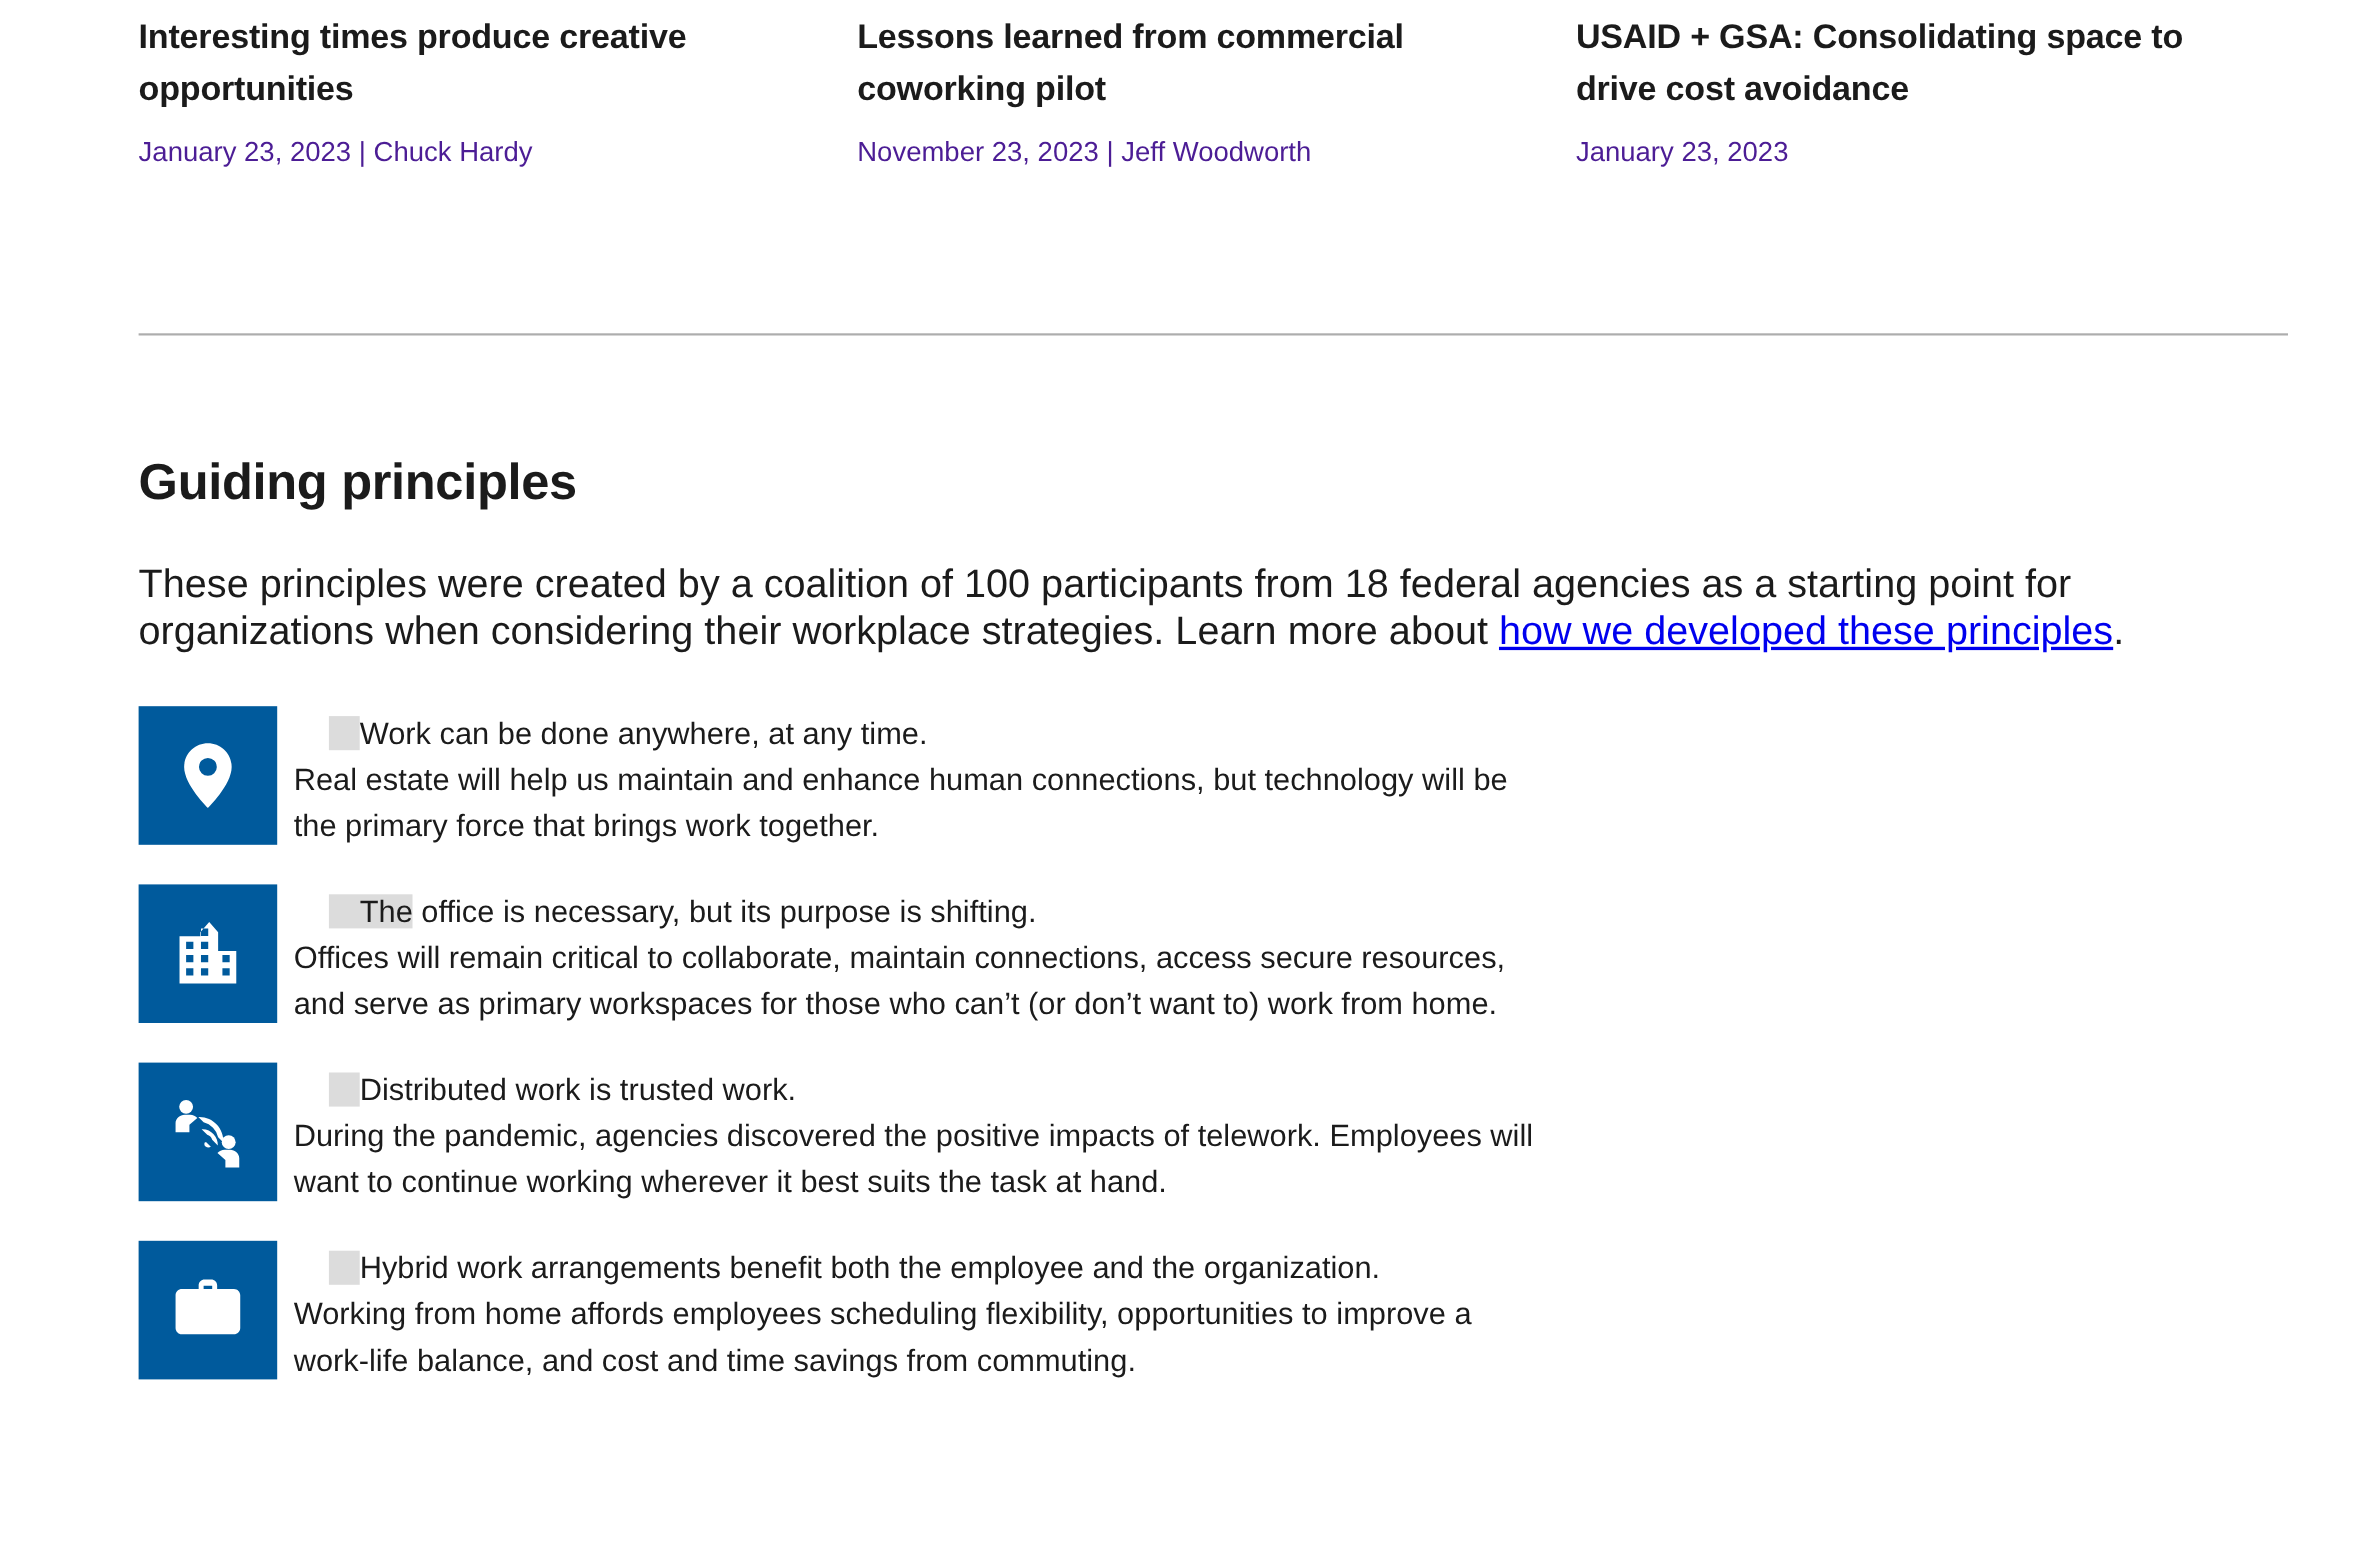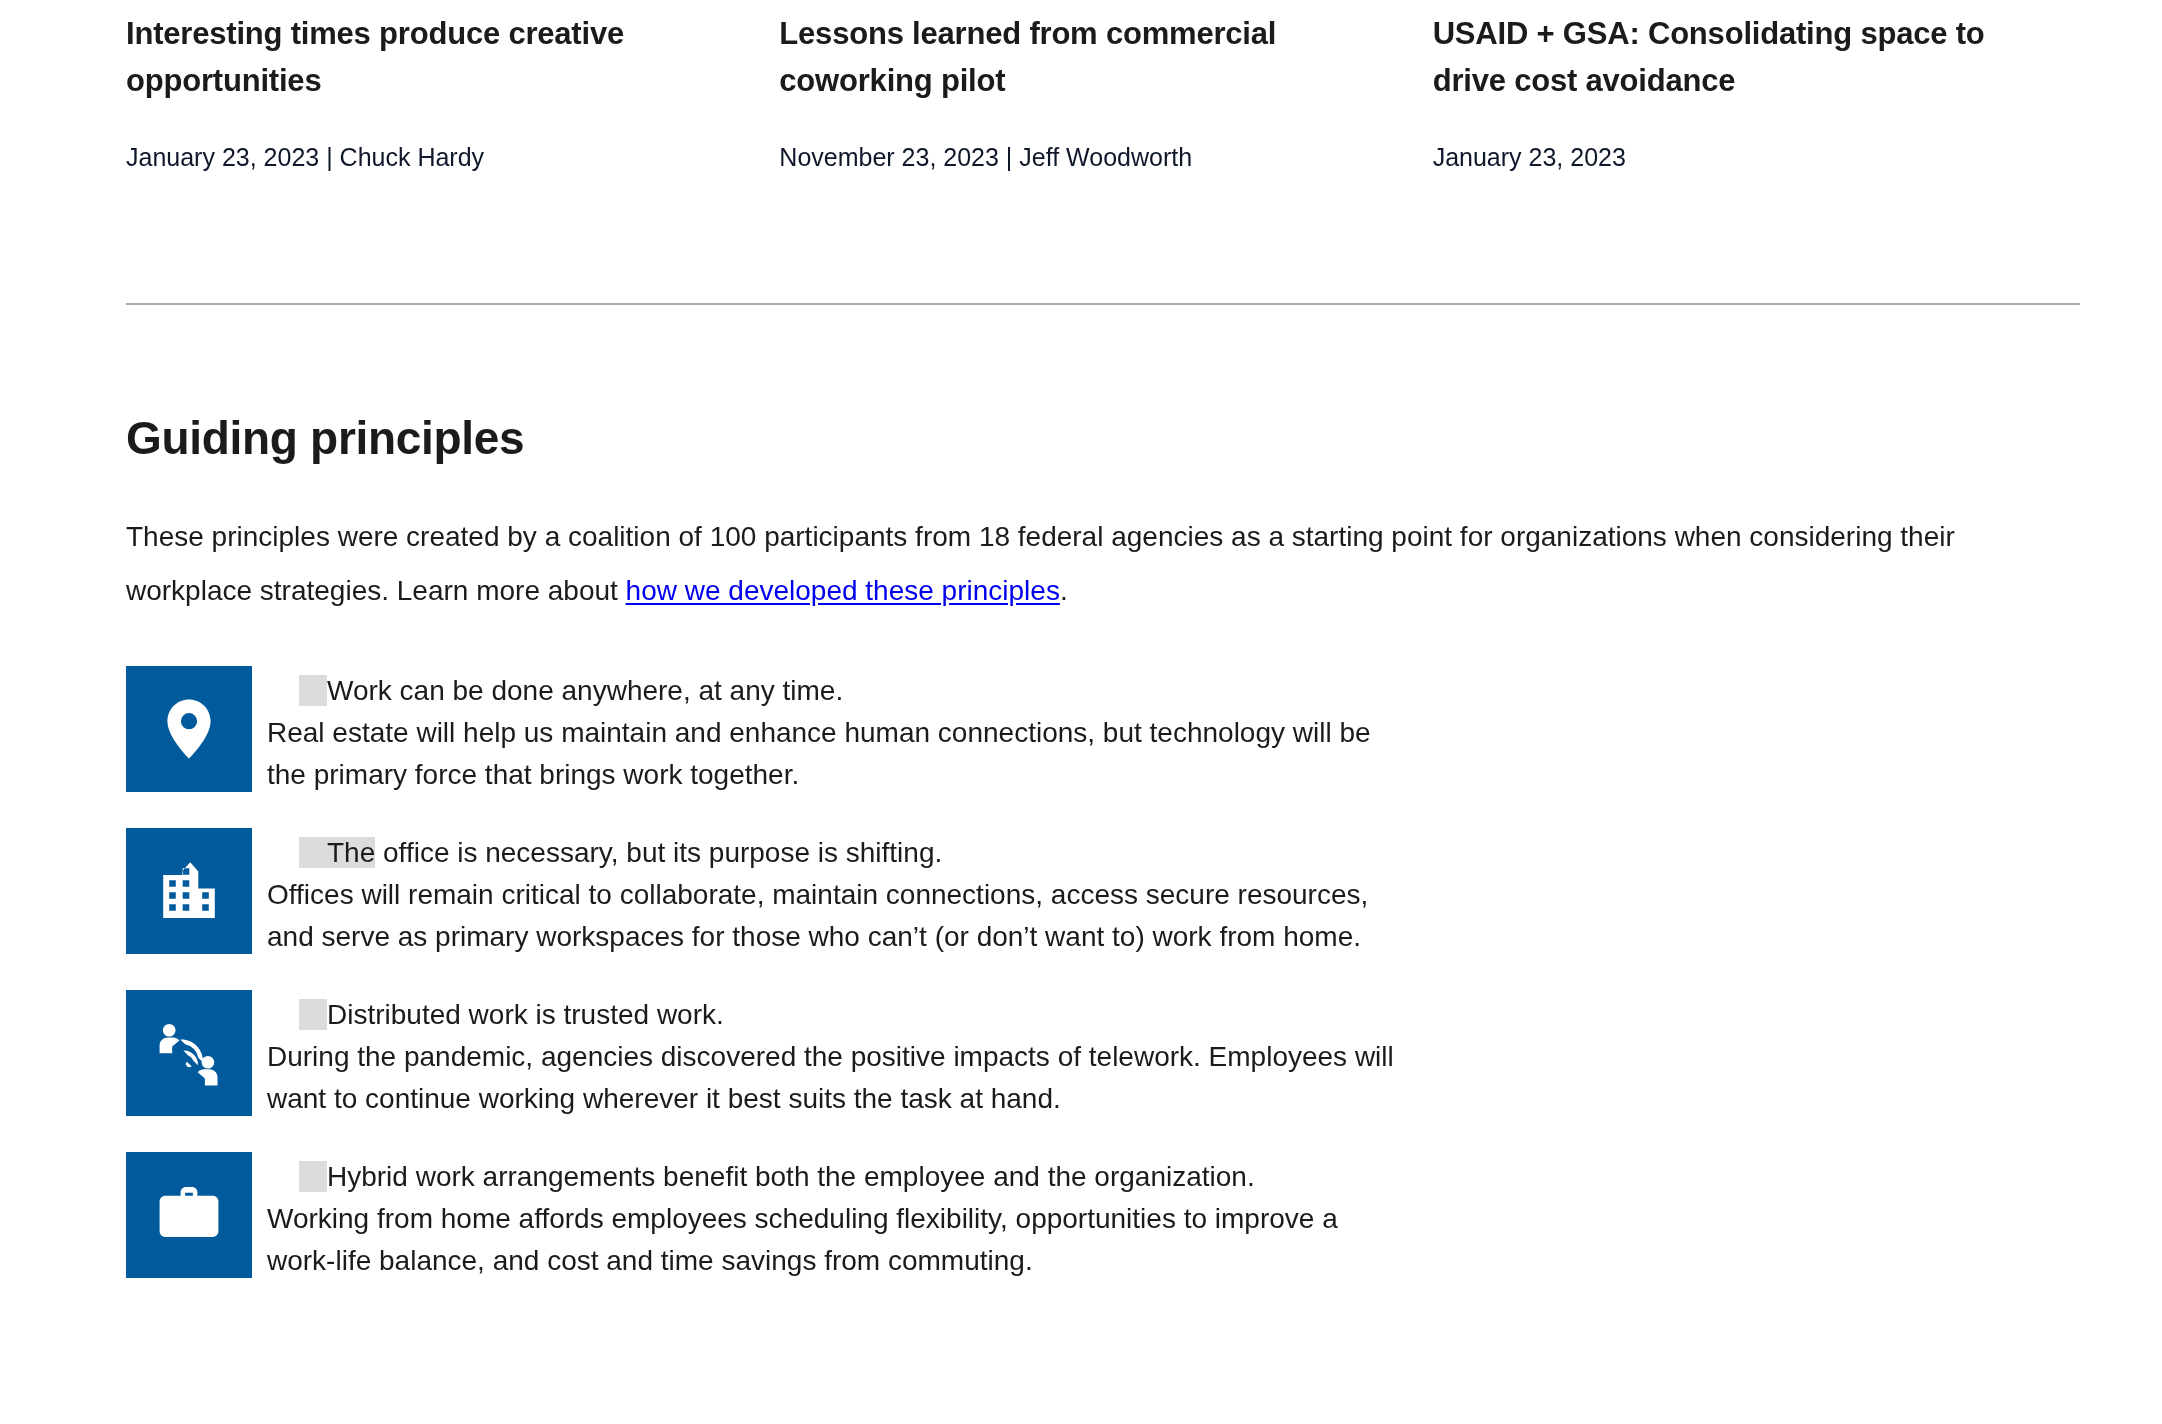--- a/index.html
+++ b/index.html
@@ -47,24 +47,24 @@
     color: #1b1b1b;
     margin-top: 10px;
   }
 
   .article-title a {
     color: inherit;
     text-decoration: none;
   }
 
   .article-meta {
-    margin-top: 36px;
+    margin-top: 17px;
     font-size: 25px;
     line-height: 34px;
-    color: #0f172a;
+    color: #4c1d95;
     font-weight: 400;
     white-space: nowrap;
   }
 
   
   .divider {
     position: absolute;
     left: 126px;
     top: 303px;
     width: 1954px;
@@ -85,22 +85,22 @@
     font-size: 46px;
     line-height: 56px;
     font-weight: 700;
     letter-spacing: -0.3px;
     color: #1b1b1b;
   }
 
   .section-intro {
     margin-top: 44px;
     width: 1920px;
-    font-size: 28px;
-    line-height: 54px;
+    font-size: 36px;
+    line-height: 42px;
     color: #1b1b1b;
     font-weight: 400;
   }
 
   .section-intro a {
     color: #0000ee;
     text-decoration: underline;
     text-underline-offset: 3px;
   }
 

